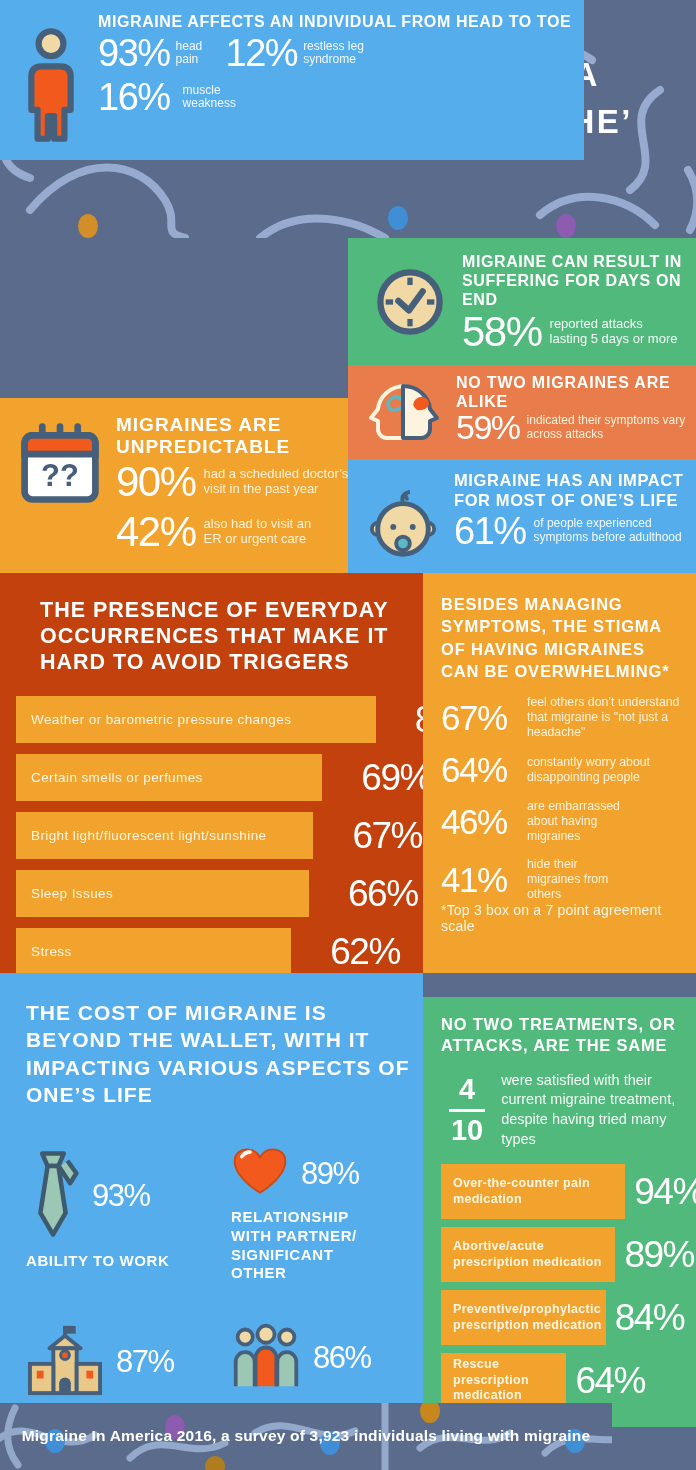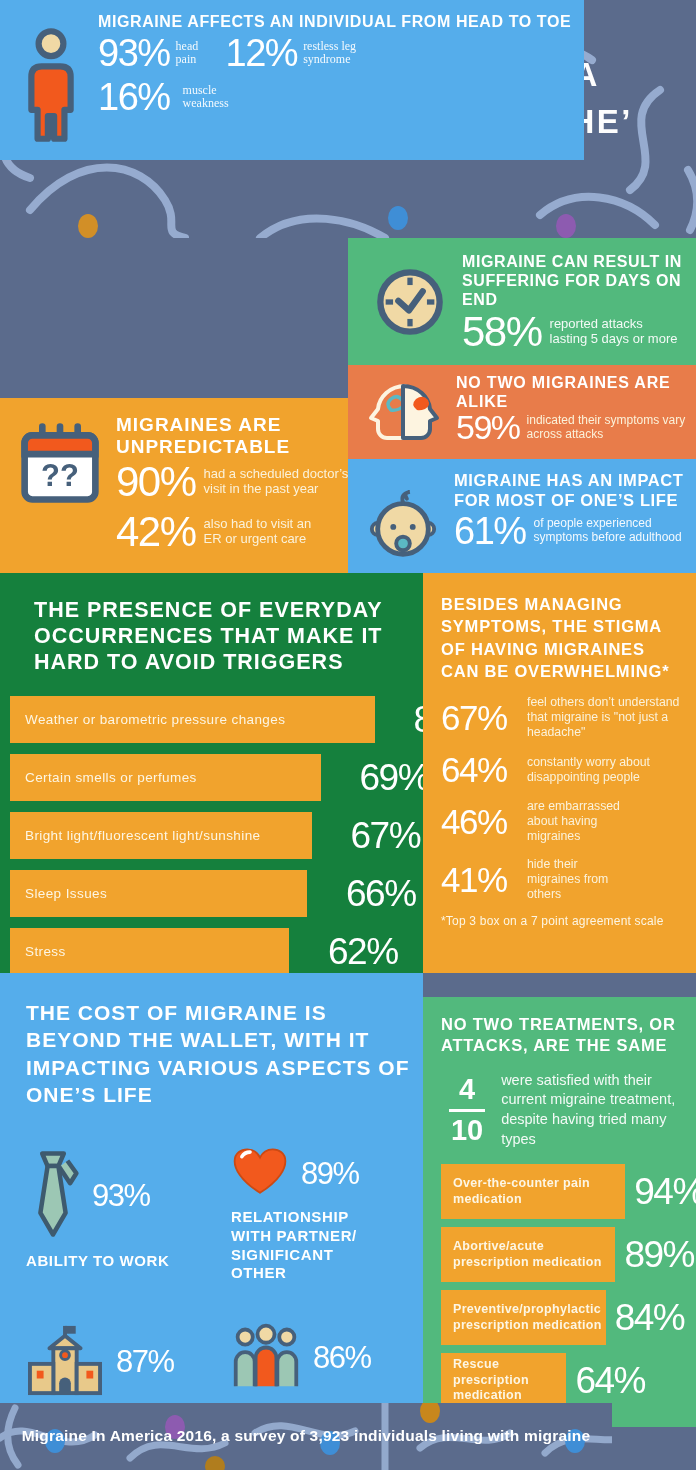--- a/index.html
+++ b/index.html
@@ -19,21 +19,21 @@
   .pct{color:#fff;letter-spacing:-1.5px;line-height:.95;font-weight:400;}
   .lbl{color:rgba(255,255,255,.93);line-height:1.14;}
   .on-orange .lbl{color:#fbf2da;}
   .stat{display:flex;align-items:center;}
 
   
   #s-head{left:0;top:238;width:348;height:160px;background:#55adeb;display:flex;padding:12px 13px 0 20px;}
   #s-head .iconbox{width:78px;flex:none;padding-top:14px;}
   #s-head .sec-title{font-size:16px;line-height:1.2;}
   #s-head .pct{font-size:38px;}
-  #s-head .lbl{font-size:12px;font-family:Liberation Serif, serif;}
+  #s-head .lbl{font-size:12px;}
   #s-head .toprow{display:flex;gap:6px;margin-top:4px;}
   #s-head .stat{gap:6px;}
 
   
   #s-days{left:348px;top:238px;width:348px;height:127px;background:#52b97d;display:flex;padding:14px 4px 0 26px;}
   #s-days .iconbox{width:88px;flex:none;padding-top:14px;}
   #s-days .sec-title{font-size:16px;line-height:1.2;}
   #s-days .pct{font-size:42px;}
   #s-days .lbl{font-size:13px;}
   #s-days .stat{gap:8px;margin-top:2px;}
@@ -56,35 +56,35 @@
 
   
   #s-impact{left:348px;top:459px;width:348px;height:114px;background:#55adeb;display:flex;padding:12px 4px 0 18px;}
   #s-impact .iconbox{width:88px;flex:none;padding-top:16px;}
   #s-impact .sec-title{font-size:16.5px;line-height:1.2;}
   #s-impact .pct{font-size:38px;}
   #s-impact .lbl{font-size:12px;}
   #s-impact .stat{gap:8px;margin-top:2px;}
 
   
-  #s-triggers{left:0;top:573px;width:460px;height:400px;background:#15803d;padding:25px 0 0 10px;}
+  #s-triggers{left:0;top:573px;width:460px;height:400px;background:#c2410c;padding:25px 0 0 16px;}
   #s-triggers .sec-title{font-size:21.5px;line-height:1.2;letter-spacing:1px;padding:0 10px 0 24px;}
   #trigger-bars{margin-top:21px;}
   .tbar-row{display:flex;align-items:center;margin-bottom:11px;height:47px;gap:27px;}
   .tbar{background:#f1a32d;height:47px;display:flex;align-items:center;flex:none;}
   .tbar-lbl{color:#fdf6e4;font-size:13.5px;padding-left:15px;letter-spacing:.4px;}
   .tbar-val{color:#fff;font-size:37px;letter-spacing:-1.5px;margin-left:12px;font-weight:400;}
 
   
   #s-stigma{left:423px;top:573px;width:273px;height:400px;background:#f1a32d;padding:20px 12px 0 18px;}
   #s-stigma .sec-title{font-size:16.5px;line-height:1.35;letter-spacing:.8px;}
   #s-stigma .stat{gap:10px;margin-top:13px;align-items:center;}
   #s-stigma .pct{font-size:35px;flex:none;width:76px;}
   #s-stigma .lbl{font-size:12.3px;line-height:1.22;}
-  #s-stigma .footnote{color:#fdf6e4;font-size:12px;margin-top:12px;letter-spacing:.2px;}
+  #s-stigma .footnote{color:#fdf6e4;font-size:14px;letter-spacing:.2px;}
 
   
   #s-cost{left:0;top:973px;width:423px;height:430px;background:#55adeb;padding:26px 10px 0 26px;}
   #s-cost .sec-title{font-size:21px;line-height:1.3;letter-spacing:1px;}
   #cost-grid{display:grid;grid-template-columns:205px 180px;gap:40px 0;margin-top:38px;}
   .cost-item .head{display:flex;align-items:center;gap:12px;}
   .cost-item .pct{font-size:31px;}
   .cost-item .cap{color:#fff;font-weight:bold;font-size:15px;line-height:1.25;letter-spacing:.6px;margin-top:6px;max-width:165px;}
 
   

